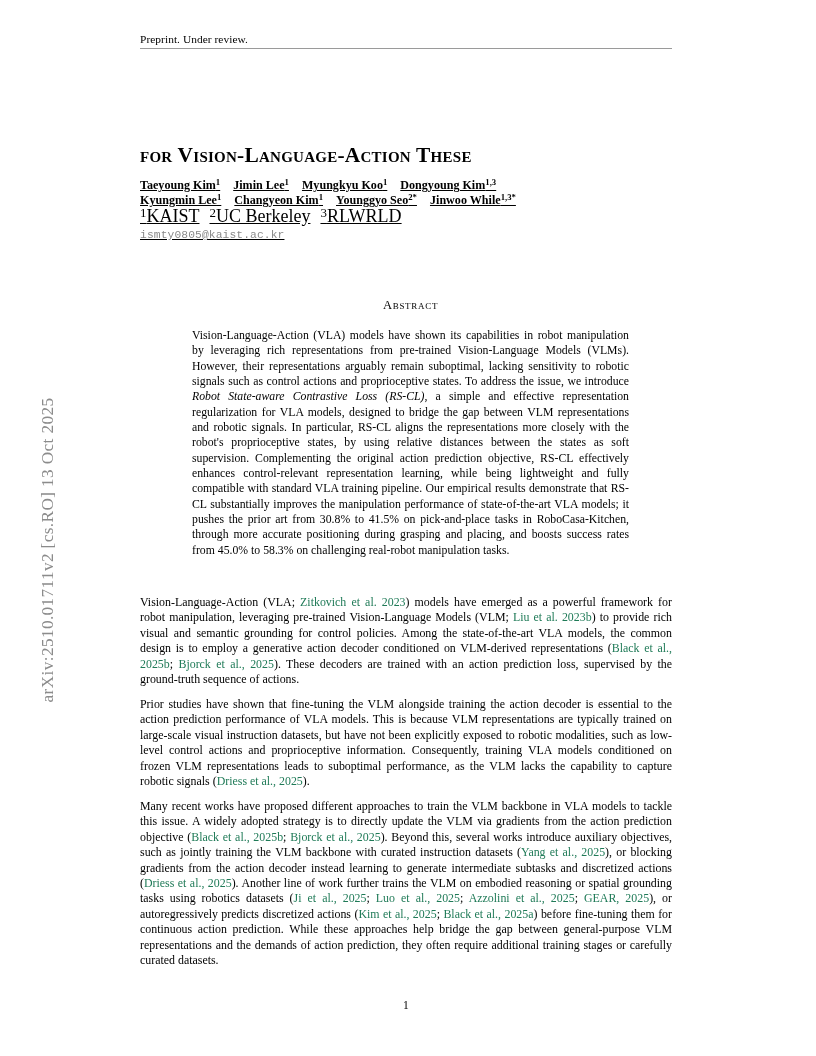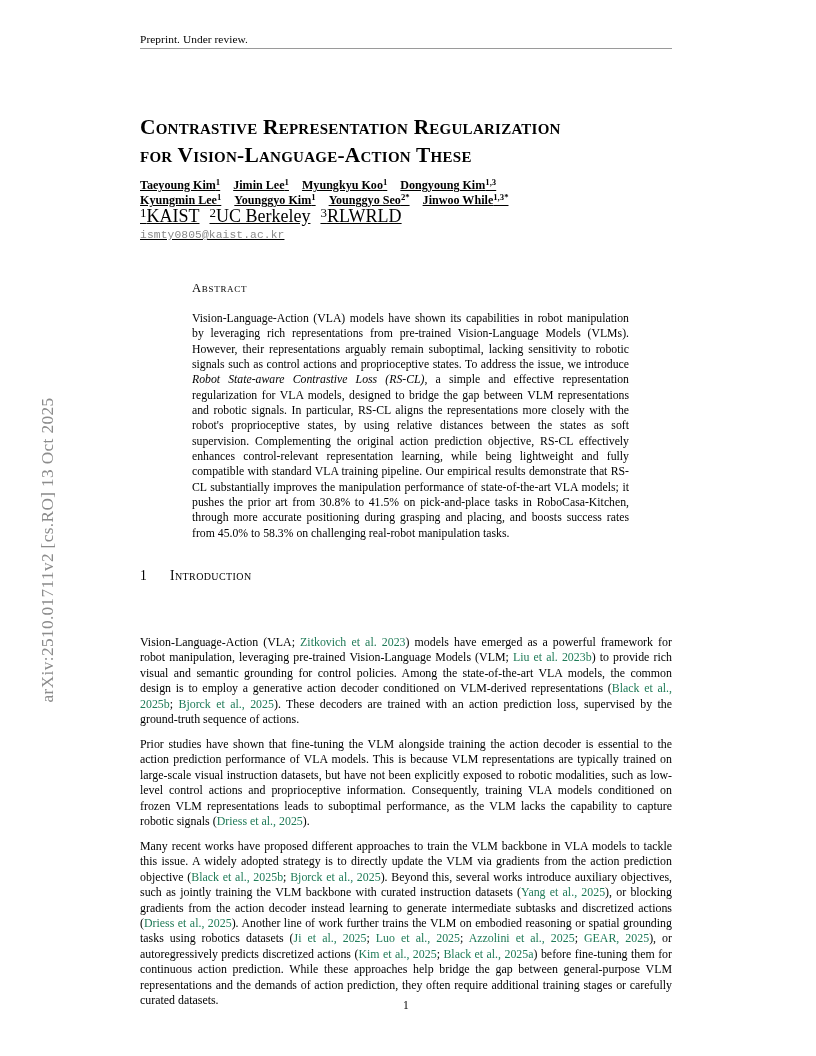--- a/index.html
+++ b/index.html
@@ -123,24 +123,26 @@
   }
 
   
   #abstract-section {
     position: absolute;
     left: 52px;
     top: 281px;
     width: 437px;
   }
   #abstract-heading {
+    text-align: center;
     font-size: 12.6px;
     font-variant: small-caps;
     letter-spacing: 0.7px;
     margin-bottom: 15px;
+    margin-top: 17px;
   }
   #abstract-body {
     font-size: 11.75px;
     line-height: 15.35px;
     text-align: justify;
     text-justify: inter-word;
     hyphens: auto;
   }
   #abstract-body .it { font-style: italic; margin-top: 8px; }
 
@@ -162,21 +164,20 @@
   
   #intro-body {
     position: absolute;
     left: 0px;
     top: 595px;
     width: 532px;
     font-size: 11.9px;
     line-height: 15.4px;
     text-align: justify;
     hyphens: auto;
-    margin-top: 40px;
   }
   #intro-body p {
     margin: 0 0 9.5px 0;
   }
   #intro-body p:last-child { margin-bottom: 0; }
   .cite { color: #1f7a57; }
 
   
   #footnote-area {
     position: absolute;
@@ -213,39 +214,36 @@
 </div>
 
 <div id="page-column">
 
   <div id="running-header">
     <div class="header-text">Preprint. Under review.</div>
     <div class="header-rule"></div>
   </div>
 
   <h1 id="paper-title">
-    <span>Contrastive Representation Regularization</span><br>
+    <br>
     <span>for Vision-Language-Action These</span>
   </h1>
 
   <div id="author-block">
     <div class="author-line" id="author-line-1"><span>Taeyoung Kim</span><sup>1</sup><span class="sep"></span><span>Jimin Lee</span><sup>1</sup><span class="sep"></span><span>Myungkyu Koo</span><sup>1</sup><span class="sep"></span><span>Dongyoung Kim</span><sup>1,3</sup></div>
-    <div class="author-line" id="author-line-2"><span>Kyungmin Lee</span><sup>1</sup><span class="sep"></span><span>Younggyo Kim</span><sup>1</sup><span class="sep"></span><span>Younggyo Seo</span><sup>2*</sup><span class="sep"></span><span>Jinwoo While</span><sup>1,3*</sup></div>
+    <div class="author-line" id="author-line-2"><span>Kyungmin Lee</span><sup>1</sup><span class="sep"></span><span>Changyeon Kim</span><sup>1</sup><span class="sep"></span><span>Younggyo Seo</span><sup>2*</sup><span class="sep"></span><span>Jinwoo While</span><sup>1,3*</sup></div>
     <div id="affil-line"><sup>1</sup><span>KAIST</span><span class="sep"></span><sup>2</sup><span>UC Berkeley</span><span class="sep"></span><sup>3</sup><span>RLWRLD</span></div>
     <div id="email-line">ismty0805@kaist.ac.kr</div>
   </div>
 
   <div id="abstract-section">
     <div id="abstract-heading">Abstract</div>
     <div id="abstract-body"><span>Vision-Language-Action (VLA) models have shown its capabilities in robot manipulation by leveraging rich representations from pre-trained Vision-Language Models (VLMs). However, their representations arguably remain suboptimal, lacking sensitivity to robotic signals such as control actions and proprioceptive states. To address the issue, we introduce </span><span class="it">Robot State-aware Contrastive Loss (RS-CL)</span><span>, a simple and effective representation regularization for VLA models, designed to bridge the gap between VLM representations and robotic signals. In particular, RS-CL aligns the representations more closely with the robot's proprioceptive states, by using relative distances between the states as soft supervision. Complementing the original action prediction objective, RS-CL effectively enhances control-relevant representation learning, while being lightweight and fully compatible with standard VLA training pipeline. Our empirical results demonstrate that RS-CL substantially improves the manipulation performance of state-of-the-art VLA models; it pushes the prior art from 30.8% to 41.5% on pick-and-place tasks in RoboCasa-Kitchen, through more accurate positioning during grasping and placing, and boosts success rates from 45.0% to 58.3% on challenging real-robot manipulation tasks.</span></div>
   </div>
 
-  <div class="section-heading" style="top:568px;">
-    <span class="secnum">1</span><span>Introduction</span>
-  </div>
 
   <div id="intro-body">
       <p><span>Vision-Language-Action (VLA; </span><span class="cite">Zitkovich et al. 2023</span><span>) models have emerged as a powerful framework for robot manipulation, leveraging pre-trained Vision-Language Models (VLM; </span><span class="cite">Liu et al. 2023b</span><span>) to provide rich visual and semantic grounding for control policies. Among the state-of-the-art VLA models, the common design is to employ a generative action decoder conditioned on VLM-derived representations (</span><span class="cite">Black et al., 2025b</span><span>; </span><span class="cite">Bjorck et al., 2025</span><span>). These decoders are trained with an action prediction loss, supervised by the ground-truth sequence of actions.</span></p>
       <p><span>Prior studies have shown that fine-tuning the VLM alongside training the action decoder is essential to the action prediction performance of VLA models. This is because VLM representations are typically trained on large-scale visual instruction datasets, but have not been explicitly exposed to robotic modalities, such as low-level control actions and proprioceptive information. Consequently, training VLA models conditioned on frozen VLM representations leads to suboptimal performance, as the VLM lacks the capability to capture robotic signals (</span><span class="cite">Driess et al., 2025</span><span>).</span></p>
       <p><span>Many recent works have proposed different approaches to train the VLM backbone in VLA models to tackle this issue. A widely adopted strategy is to directly update the VLM via gradients from the action prediction objective (</span><span class="cite">Black et al., 2025b</span><span>; </span><span class="cite">Bjorck et al., 2025</span><span>). Beyond this, several works introduce auxiliary objectives, such as jointly training the VLM backbone with curated instruction datasets (</span><span class="cite">Yang et al., 2025</span><span>), or blocking gradients from the action decoder instead learning to generate intermediate subtasks and discretized actions (</span><span class="cite">Driess et al., 2025</span><span>). Another line of work further trains the VLM on embodied reasoning or spatial grounding tasks using robotics datasets (</span><span class="cite">Ji et al., 2025</span><span>; </span><span class="cite">Luo et al., 2025</span><span>; </span><span class="cite">Azzolini et al., 2025</span><span>; </span><span class="cite">GEAR, 2025</span><span>), or autoregressively predicts discretized actions (</span><span class="cite">Kim et al., 2025</span><span>; </span><span class="cite">Black et al., 2025a</span><span>) before fine-tuning them for continuous action prediction. While these approaches help bridge the gap between general-purpose VLM representations and the demands of action prediction, they often require additional training stages or carefully curated datasets.</span></p>
     </div>
 
 
   <div id="page-number">1</div>
 

